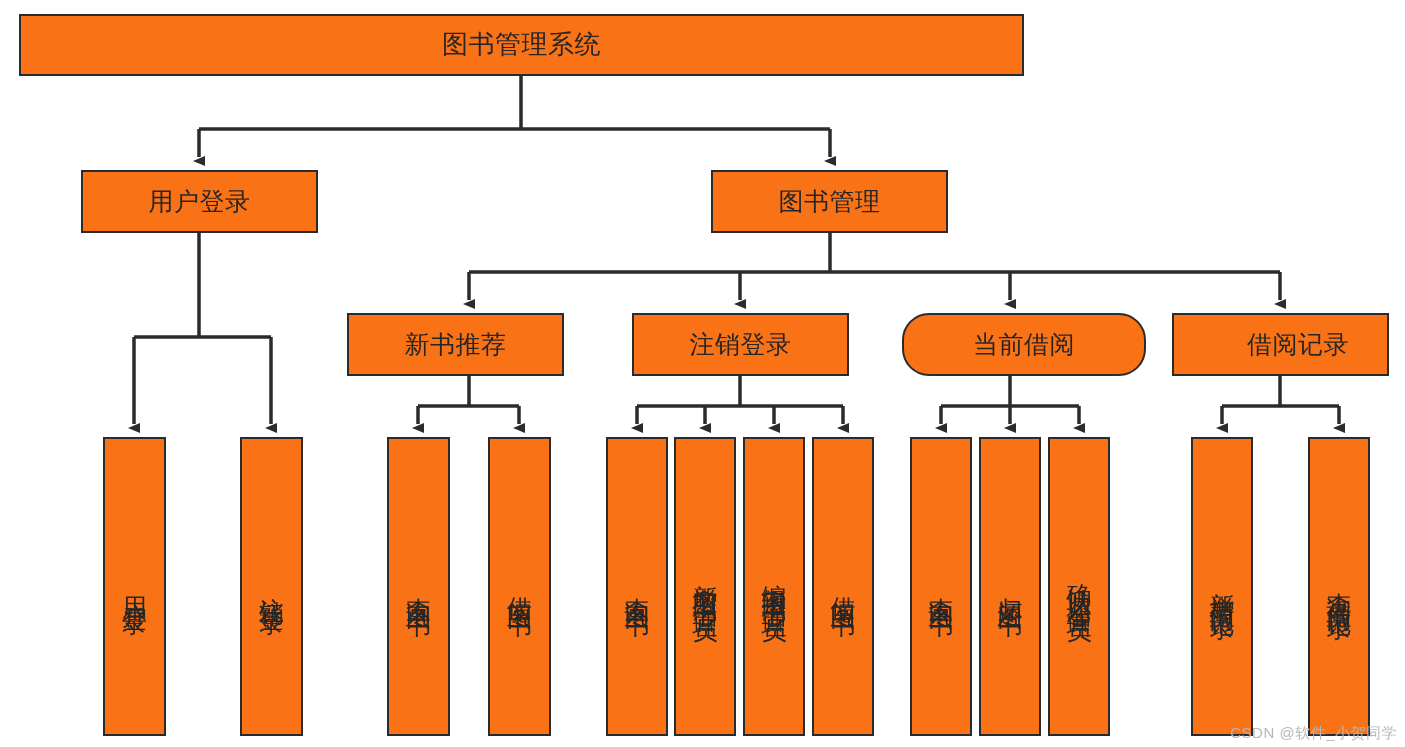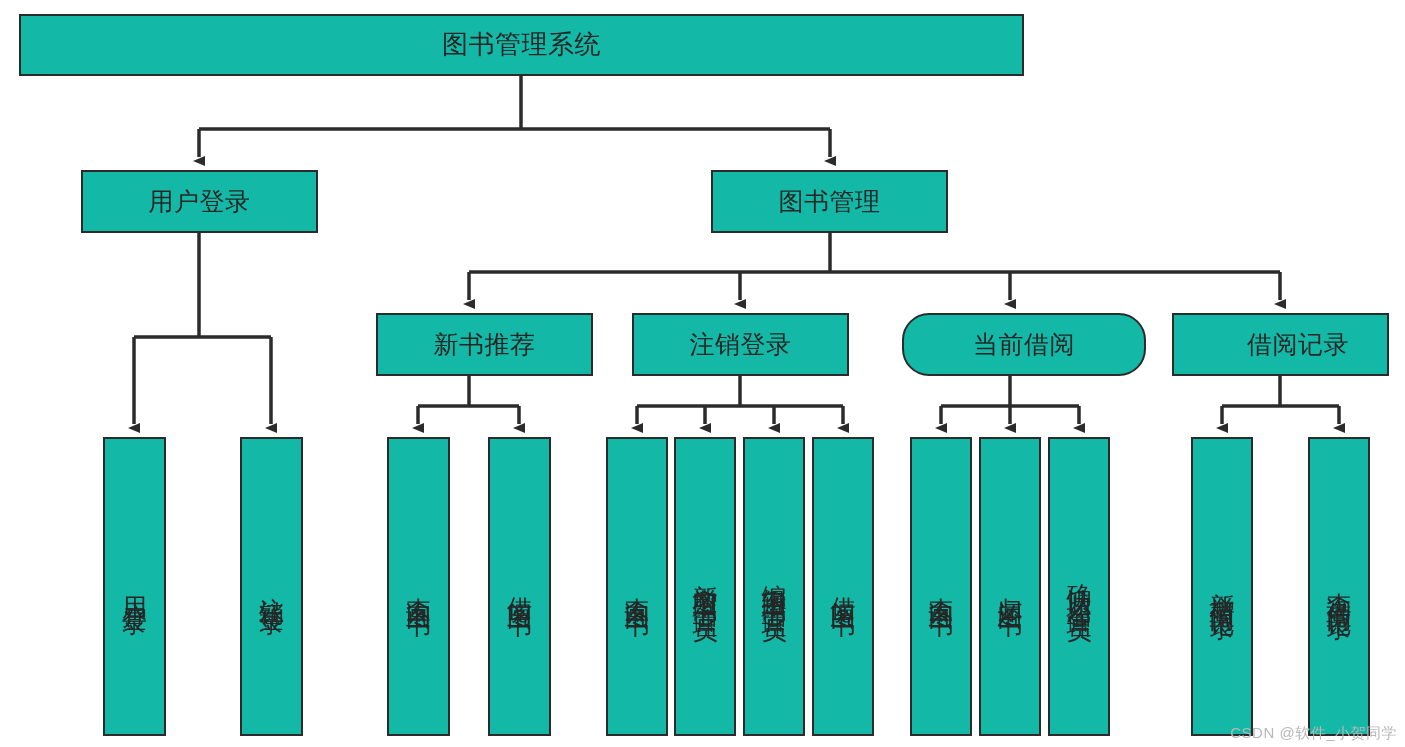--- a/index.html
+++ b/index.html
@@ -8,21 +8,21 @@
     background:#ffffff;
     font-family:"Liberation Sans","DejaVu Sans",sans-serif;
     overflow:hidden;
   }
   #canvas{position:relative;width:1405px;height:747px;}
   #edges{position:absolute;left:0;top:0;width:1405px;height:747px;}
 
   .node{
     position:absolute;
     box-sizing:border-box;
-    background:#14b8a6;
+    background:#f97316;
     border:2.5px solid #2b2b2b;
     display:flex;
     align-items:center;
     justify-content:center;
     color:#262626;
   }
   .node .lbl{
     display:block;
     white-space:nowrap;
     line-height:1.05;
@@ -112,21 +112,21 @@
     <span class="lbl">图书管理系统</span>
   </div>
 
   <div class="node h-node" style="left:81px;top:170px;width:237px;height:63px;">
     <span class="lbl">用户登录</span>
   </div>
   <div class="node h-node" style="left:711px;top:170px;width:237px;height:63px;">
     <span class="lbl">图书管理</span>
   </div>
 
-  <div class="node h-node" style="left:376px;top:313px;width:217px;height:63px;">
+  <div class="node h-node" style="left:347px;top:313px;width:217px;height:63px;">
     <span class="lbl">新书推荐</span>
   </div>
   <div class="node h-node" style="left:632px;top:313px;width:217px;height:63px;">
     <span class="lbl">注销登录</span>
   </div>
   <div class="node h-node" style="left:902px;top:313px;width:244px;height:63px;border-radius:27px;">
     <span class="lbl">当前借阅</span>
   </div>
   <div class="node h-node" style="left:1172px;top:313px;width:217px;height:63px;padding-left:35px;">
     <span class="lbl">借阅记录</span>

